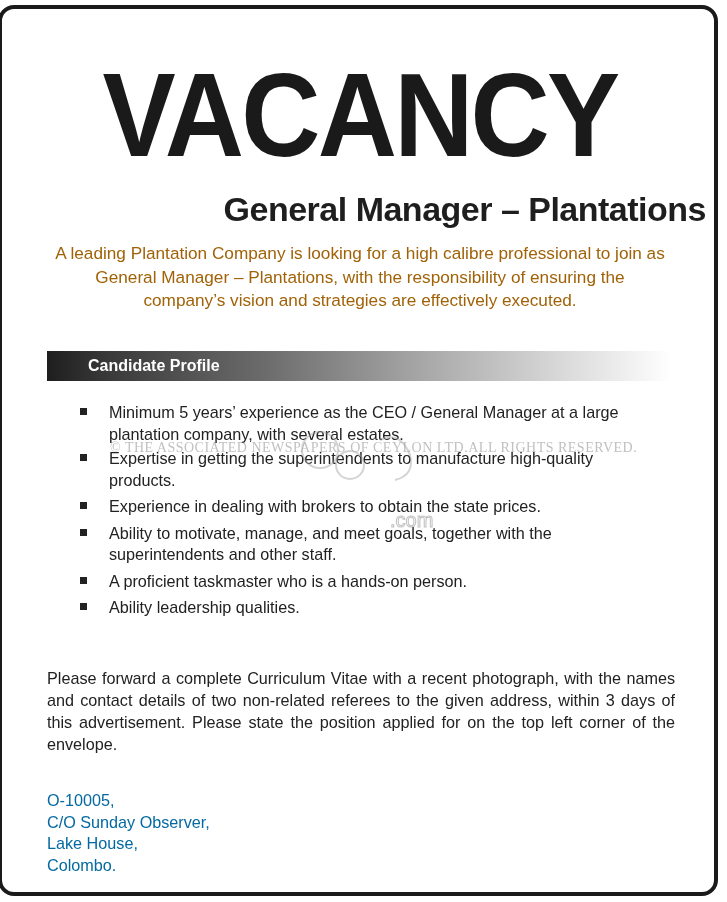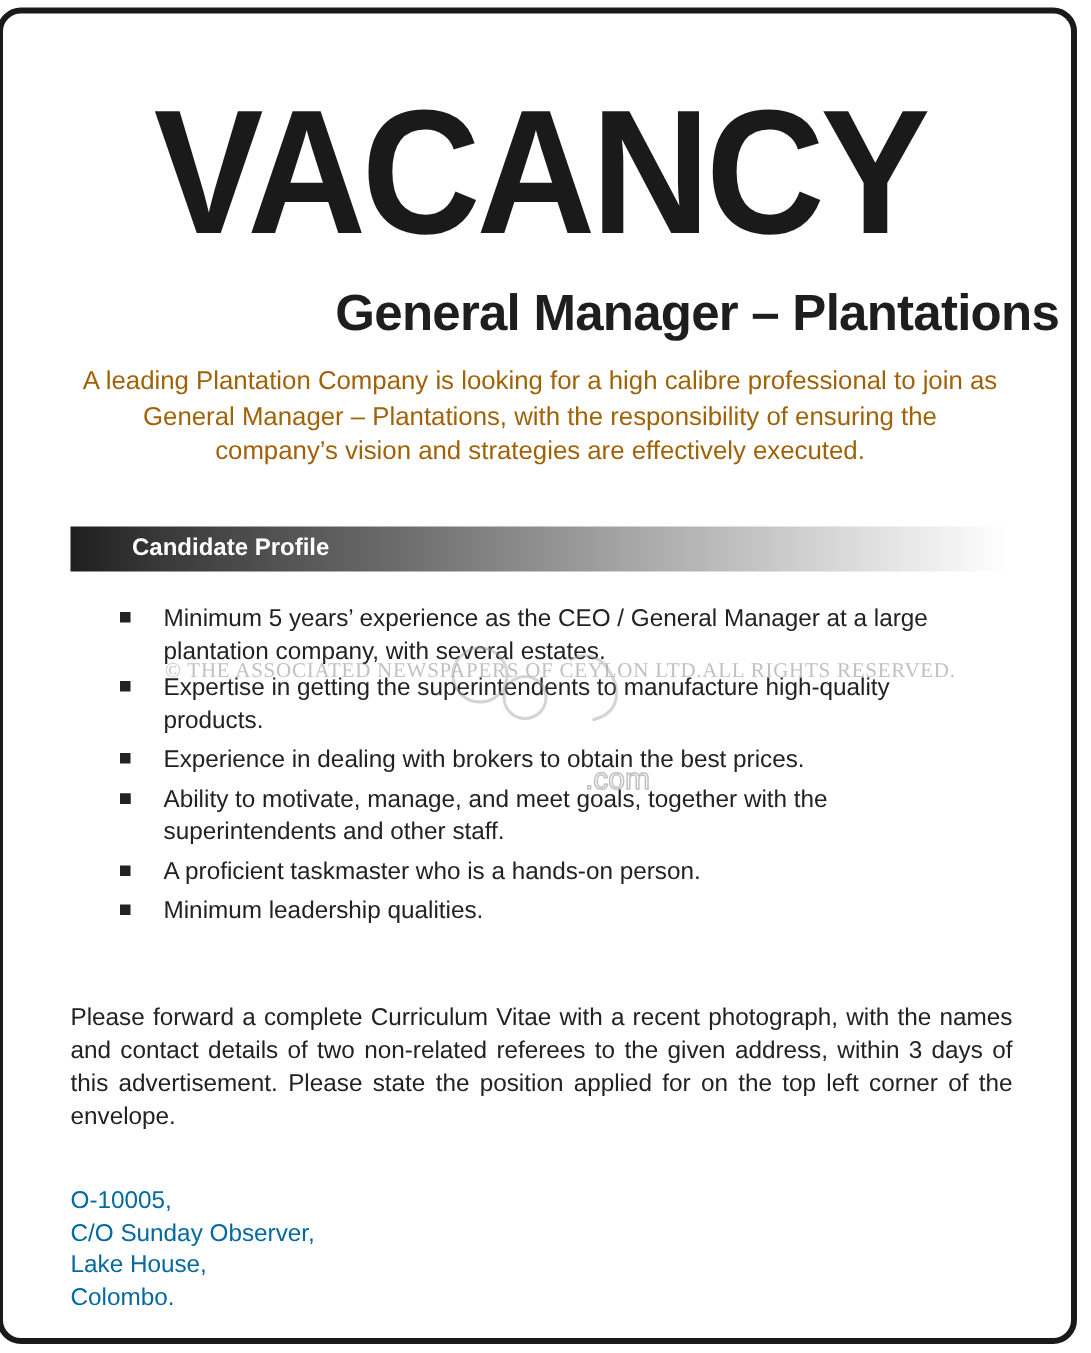--- a/index.html
+++ b/index.html
@@ -32,25 +32,25 @@
 
 <div class="intro">A leading Plantation Company is looking for a high calibre professional to join as General Manager – Plantations, with the responsibility of ensuring the company’s vision and strategies are effectively executed.</div>
 
 <div class="section-bar">
   <span>Candidate Profile</span>
 </div>
 
 <ul class="bullets">
   <li class="tight"><span class="sq"></span><span>Minimum 5 years’ experience as the CEO / General Manager at a large plantation company, with several estates.</span></li>
   <li><span class="sq"></span><span>Expertise in getting the superintendents to manufacture high-quality products.</span></li>
-  <li><span class="sq"></span><span>Experience in dealing with brokers to obtain the best prices.</span></li>
+  <li><span class="sq"></span><span>Experience in dealing with brokers to obtain the state prices.</span></li>
   <li><span class="sq"></span></li>
   <li><span class="sq"></span><span>Ability to motivate, manage, and meet goals, together with the superintendents and other staff.</span></li>
   <li><span class="sq"></span><span>A proficient taskmaster who is a hands-on person.</span></li>
-  <li><span class="sq"></span><span>Minimum leadership qualities.</span></li>
+  <li><span class="sq"></span><span>Ability leadership qualities.</span></li>
 </ul>
 
 <div class="watermark">© THE ASSOCIATED NEWSPAPERS OF CEYLON LTD.ALL RIGHTS RESERVED.</div>
 <svg class="wm-logo" viewBox="0 0 160 80">
   <circle cx="30" cy="30" r="18" fill="none" stroke="currentColor" stroke-width="2"></circle>
   <circle cx="60" cy="45" r="14" fill="none" stroke="currentColor" stroke-width="2"></circle>
   <path d="M90 20 q20 -10 30 15 q5 20 -15 25" fill="none" stroke="currentColor" stroke-width="2"></path>
 </svg>
 <div class="wm-com">.com</div>
 

